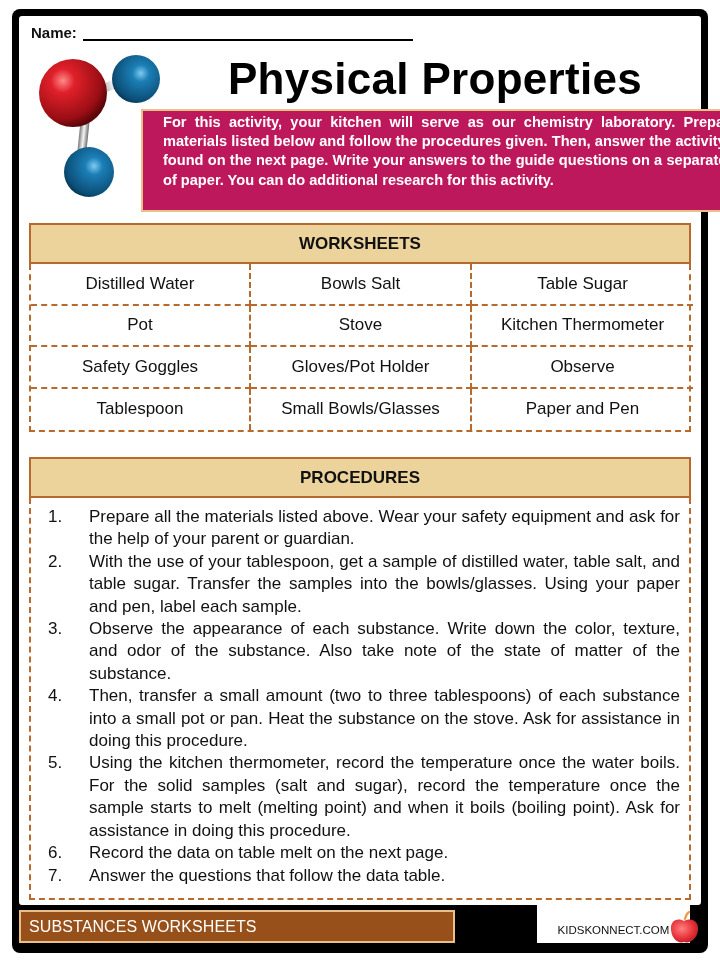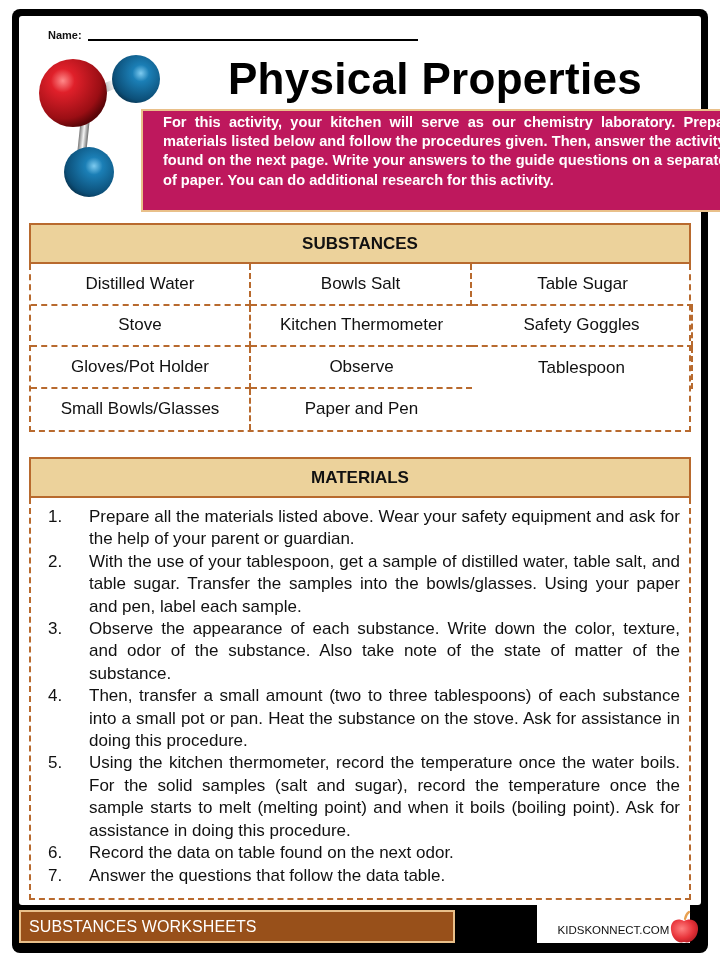--- a/index.html
+++ b/index.html
@@ -9,22 +9,22 @@
   .frame {
     position: absolute; left: 12px; top: 9px; width: 696px; height: 944px;
     background: #000; border-radius: 8px;
   }
   .page {
     position: absolute; left: 19px; top: 16px; width: 682px; height: 889px;
     background: #fff; border-radius: 3px;
   }
 
   .name-row {
-    position: absolute; left: 48px; top: 19px; height: 22px;
-    font-size: 11px; font-weight: bold; display: flex; align-items: flex-end;
+    position: absolute; left: 31px; top: 19px; height: 22px;
+    font-size: 15px; font-weight: bold; display: flex; align-items: flex-end;
   }
   .name-line {
     display: inline-block; width: 330px; border-bottom: 2px solid #000;
     margin-left: 6px; height: 18px;
   }
 
   .molecule { position: absolute; left: 35px; top: 48px; width: 140px; height: 155px; }
 
   .title {
     position: absolute; left: 200px; top: 54px; width: 470px; text-align: center;
@@ -123,38 +123,39 @@
   <circle cx="101" cy="31" r="24" fill="url(#gBlue)"></circle>
   <circle cx="38" cy="45" r="34" fill="url(#gRed)"></circle>
   <circle cx="54" cy="124" r="25" fill="url(#gBlue)"></circle>
 </svg>
 
 <div class="title">Physical Properties</div>
 
 <div class="intro">For this activity, your kitchen will serve as our chemistry laboratory. Prepare the materials listed below and follow the procedures given. Then, answer the activity sheet found on the next page. Write your answers to the guide questions on a separate piece of paper. You can do additional research for this activity.</div>
 
 <div class="materials">
-  <div class="sect-header">SUBSTANCES</div>
+  <div class="sect-header">WORKSHEETS</div>
   <div class="mat-grid">
     <div class="mat-cell">Distilled Water</div>
     <div class="mat-cell">Bowls Salt</div>
     <div class="mat-cell col-last">Table Sugar</div>
+    <div class="mat-cell">Pot</div>
     <div class="mat-cell">Stove</div>
     <div class="mat-cell col-last">Kitchen Thermometer</div>
     <div class="mat-cell">Safety Goggles</div>
     <div class="mat-cell">Gloves/Pot Holder</div>
     <div class="mat-cell col-last">Observe</div>
     <div class="mat-cell row-last">Tablespoon</div>
     <div class="mat-cell row-last">Small Bowls/Glasses</div>
     <div class="mat-cell col-last row-last">Paper and Pen</div>
   </div>
 </div>
 
 <div class="procedures">
-  <div class="sect-header">MATERIALS</div>
+  <div class="sect-header">PROCEDURES</div>
   <div class="proc-body">
     <div class="proc-item">
       <span class="proc-num">1.</span>
       <span class="proc-text">Prepare all the materials listed above. Wear your safety equipment and ask for the help of your parent or guardian.</span>
     </div>
     <div class="proc-item">
       <span class="proc-num">2.</span>
       <span class="proc-text">With the use of your tablespoon, get a sample of distilled water, table salt, and table sugar. Transfer the samples into the bowls/glasses. Using your paper and pen, label each sample.</span>
     </div>
     <div class="proc-item">
@@ -164,21 +165,21 @@
     <div class="proc-item">
       <span class="proc-num">4.</span>
       <span class="proc-text">Then, transfer a small amount (two to three tablespoons) of each substance into a small pot or pan. Heat the substance on the stove. Ask for assistance in doing this procedure.</span>
     </div>
     <div class="proc-item">
       <span class="proc-num">5.</span>
       <span class="proc-text">Using the kitchen thermometer, record the temperature once the water boils. For the solid samples (salt and sugar), record the temperature once the sample starts to melt (melting point) and when it boils (boiling point). Ask for assistance in doing this procedure.</span>
     </div>
     <div class="proc-item">
       <span class="proc-num">6.</span>
-      <span class="proc-text">Record the data on table found on the next odor.</span>
+      <span class="proc-text">Record the data on table melt on the next page.</span>
     </div>
     <div class="proc-item">
       <span class="proc-num">7.</span>
       <span class="proc-text">Answer the questions that follow the data table.</span>
     </div>
   </div>
 </div>
 
 <div class="footer-band">SUBSTANCES WORKSHEETS</div>
 <div class="footer-site">KIDSKONNECT.COM</div>

